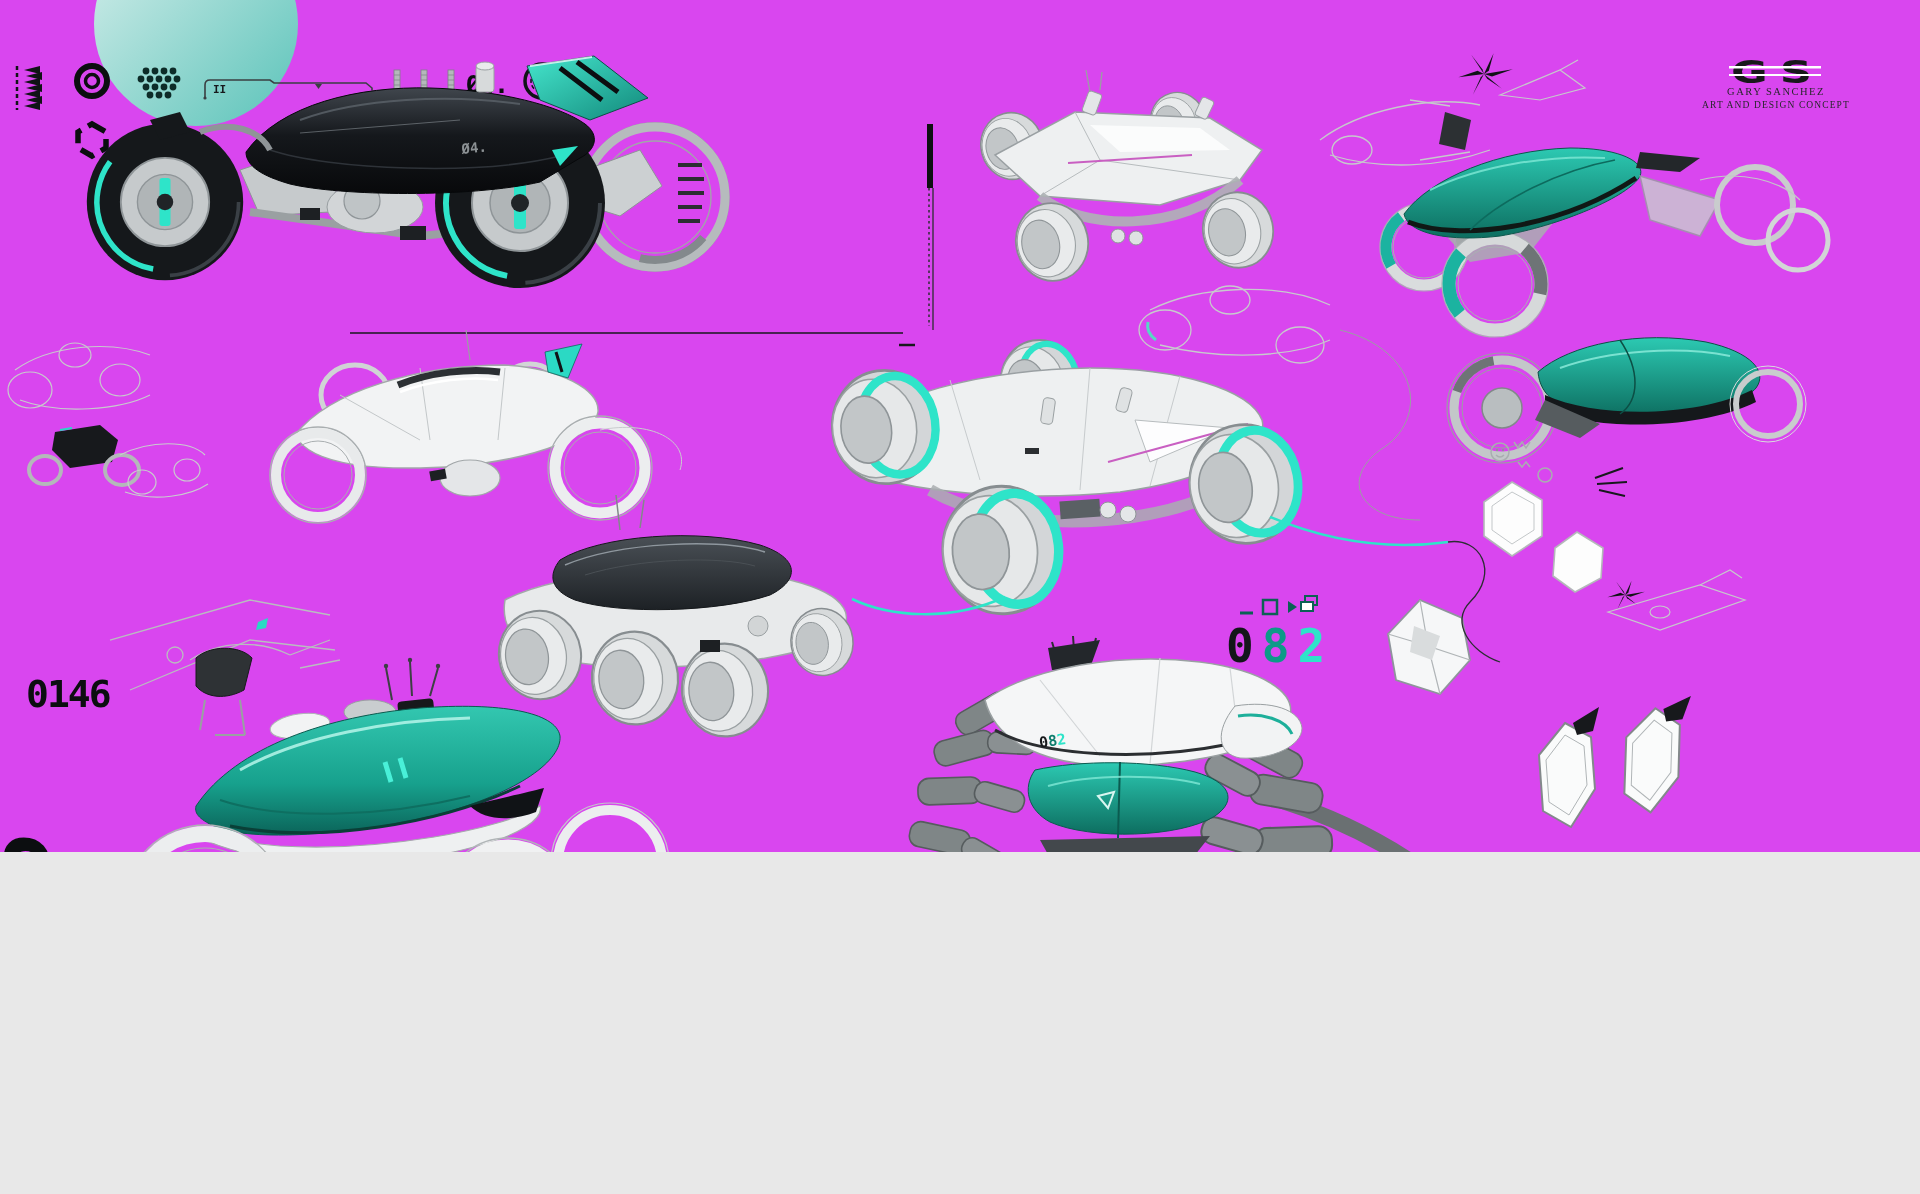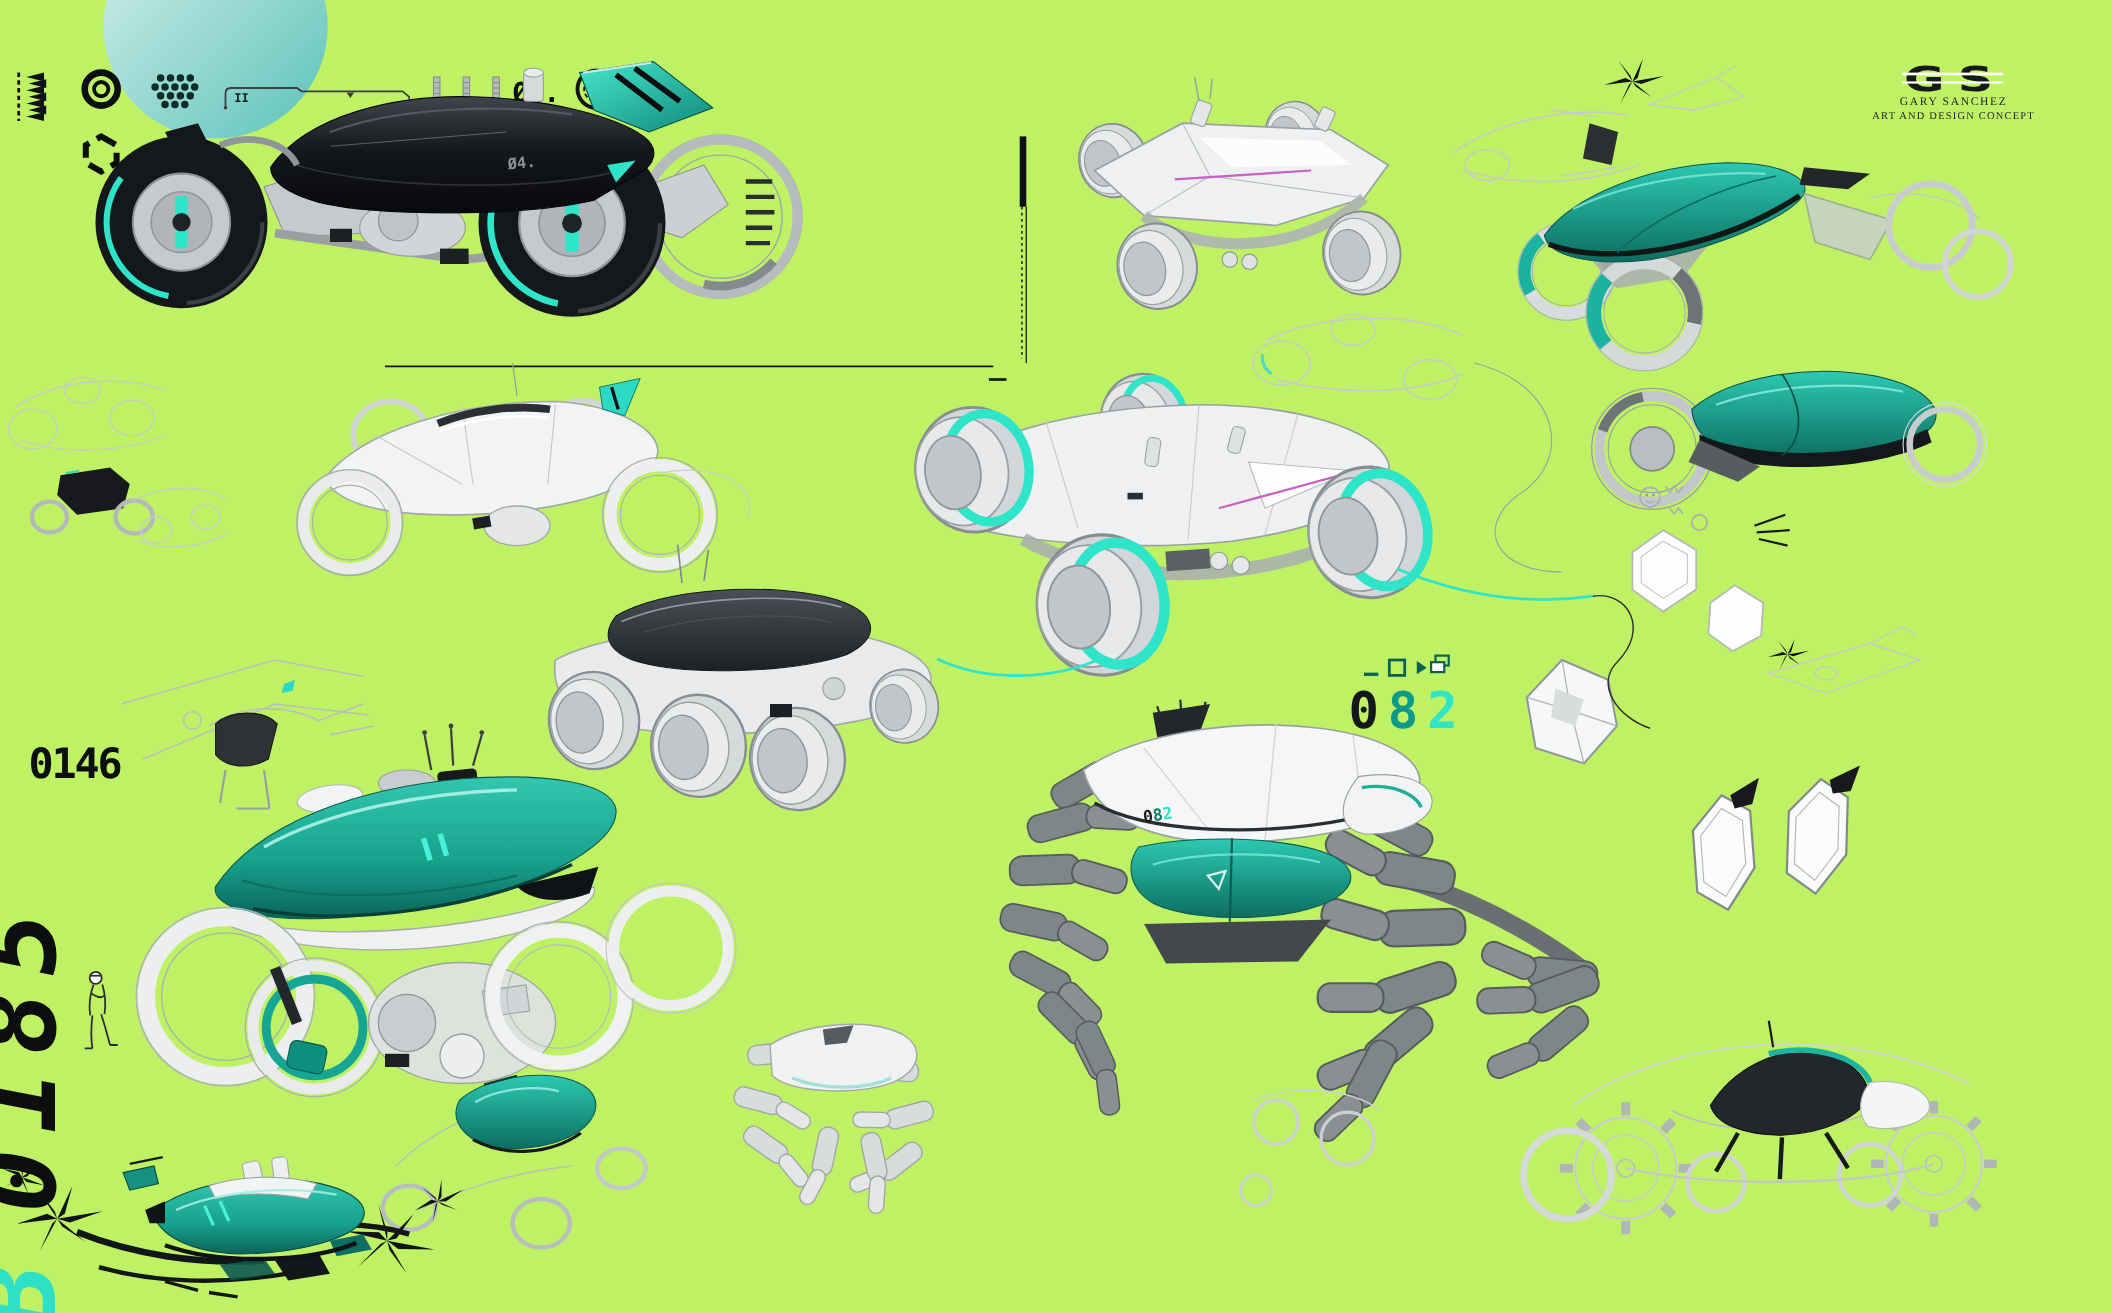--- a/index.html
+++ b/index.html
@@ -1,16 +1,16 @@
 <!DOCTYPE html>
 <html><head>
 <meta charset="utf-8">
 <style>
   html,body{margin:0;padding:0;background:#e8e8e8;}
-  .board{position:relative;width:1920px;height:1194px;background:#bef264;overflow:hidden;
+  .board{position:relative;width:1920px;height:852px;background:#d946ef;overflow:hidden;
          font-family:"DejaVu Sans","Liberation Sans",sans-serif;text-align:center;}
   svg text{user-select:none;}
   .mono{font-family:"DejaVu Sans Mono","Liberation Mono",monospace;font-weight:bold;}
   .serif{font-family:"Liberation Serif","DejaVu Serif",serif;}
 </style>
 </head>
 <body>
 
 <div class="board">
 <svg width="1920" height="1194" viewBox="0 0 1920 1194">

